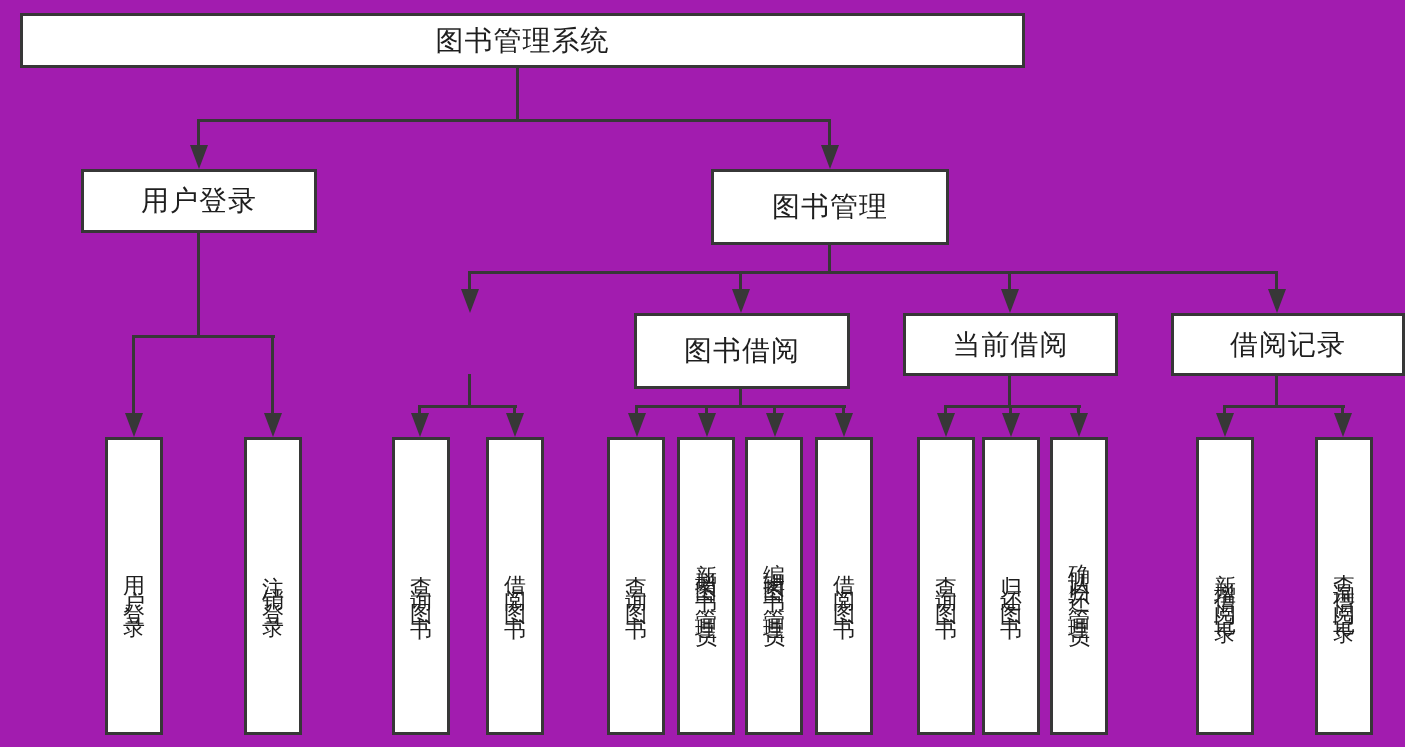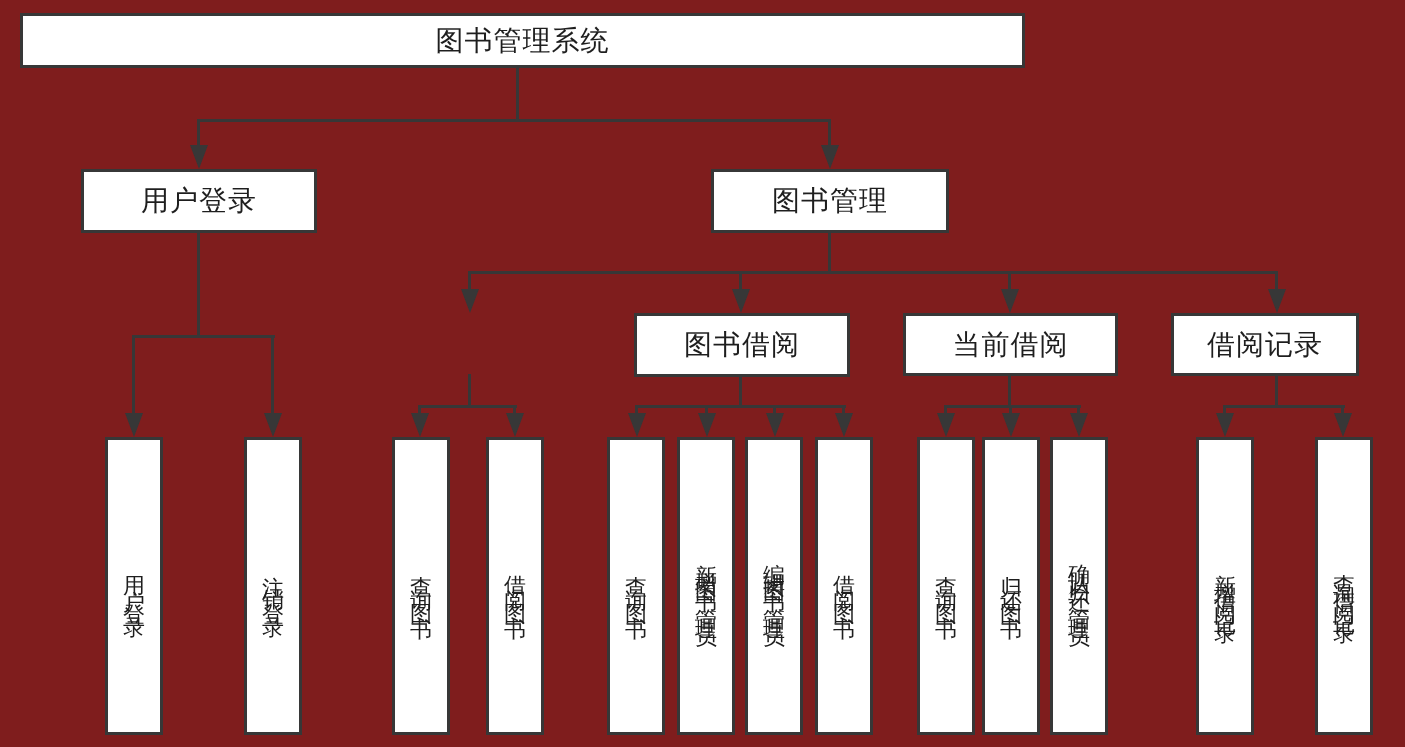--- a/index.html
+++ b/index.html
@@ -5,21 +5,21 @@
   html, body { margin: 0; padding: 0; }
   body {
     width: 1405px; height: 747px;
     background: #ffffff;
     font-family: "Liberation Sans", "DejaVu Sans", sans-serif;
   }
   .stage {
     position: relative;
     width: 1405px; height: 747px;
     overflow: hidden;
-    background: #7f1d1d;
+    background: #a21caf;
   }
   
   .box {
     position: absolute;
     box-sizing: border-box;
     border: 3px solid #373737;
     background: #ffffff;
     display: flex;
     align-items: center;
     justify-content: center;
@@ -119,31 +119,31 @@
   <div class="lv" style="left:1341px; top:405px; height:10px;"></div>
   <div class="arr" style="left:1334px; top:413px;"></div>
 
   <div class="box" style="left:20px; top:13px; width:1005px; height:55px;">
     <span class="hlabel">图书管理系统</span>
   </div>
 
   <div class="box" style="left:81px; top:169px; width:236px; height:64px;">
     <span class="hlabel">用户登录</span>
   </div>
-  <div class="box" style="left:711px; top:169px; width:238px; height:64px;">
+  <div class="box" style="left:711px; top:169px; width:238px; height:76px;">
     <span class="hlabel">图书管理</span>
   </div>
 
-  <div class="box" style="left:634px; top:313px; width:216px; height:64px;">
+  <div class="box" style="left:634px; top:313px; width:216px; height:76px;">
     <span class="hlabel">图书借阅</span>
   </div>
   <div class="box" style="left:903px; top:313px; width:215px; height:63px;">
     <span class="hlabel">当前借阅</span>
   </div>
-  <div class="box" style="left:1171px; top:313px; width:188px; height:63px;">
+  <div class="box" style="left:1171px; top:313px; width:234px; height:63px;">
     <span class="hlabel">借阅记录</span>
   </div>
 
   <div class="box vbox v4" style="left:105px; top:437px; width:58px; height:298px;">
     <span>用户登录</span>
   </div>
   <div class="box vbox v4" style="left:244px; top:437px; width:58px; height:298px;">
     <span>注销登录</span>
   </div>
 

